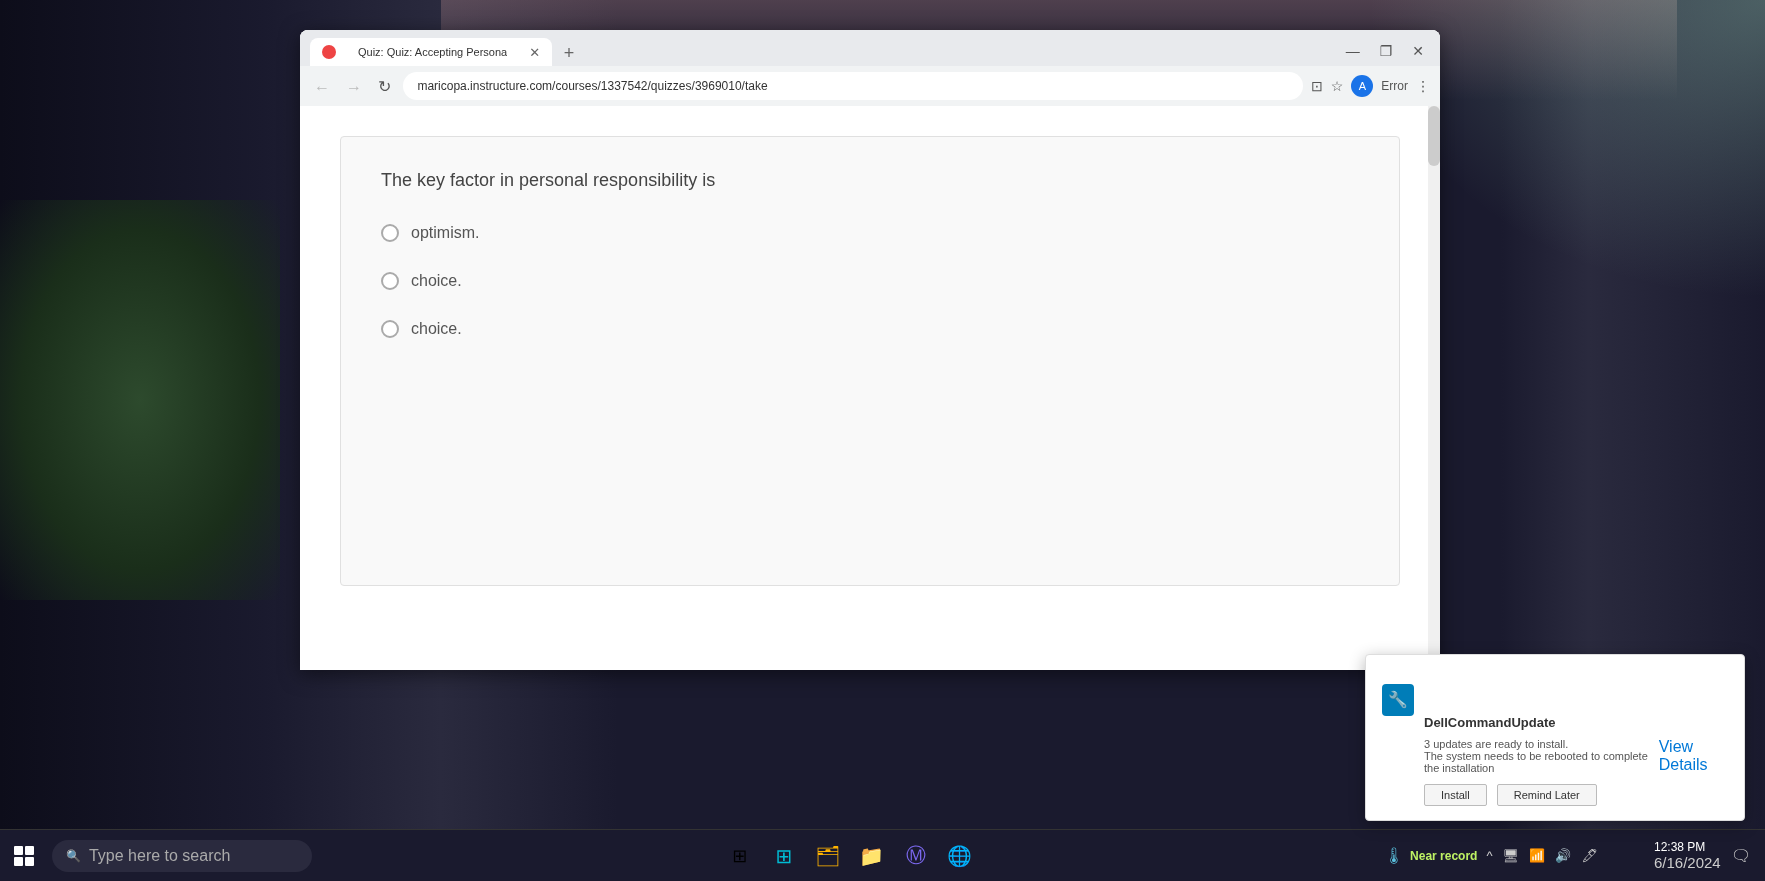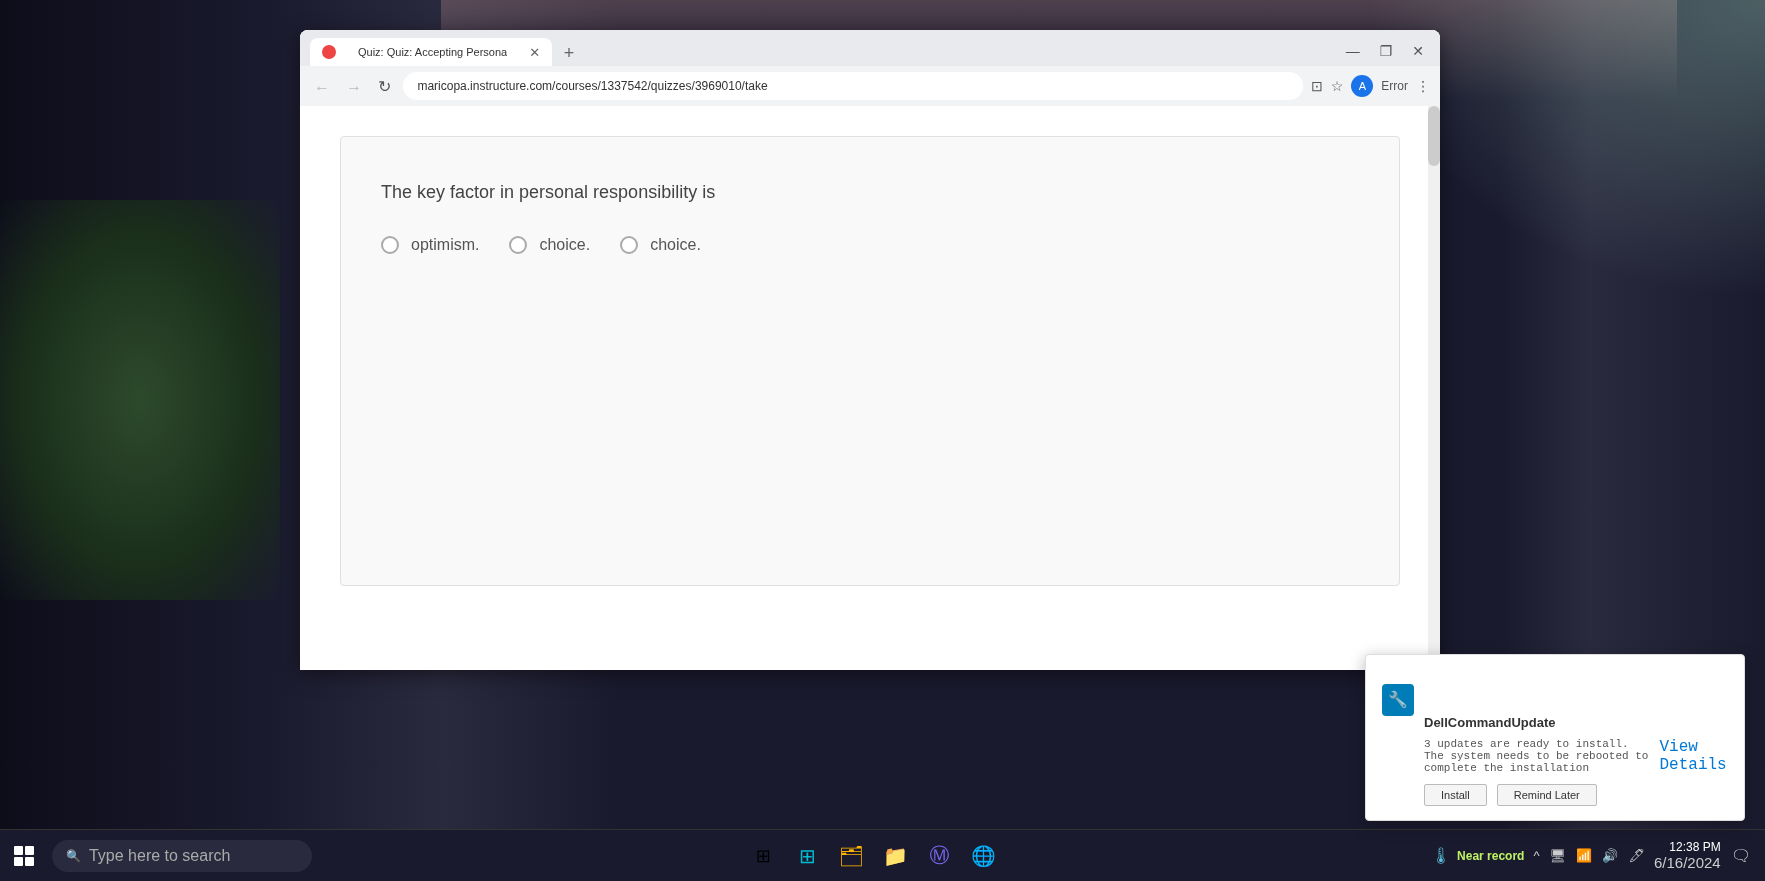--- a/index.html
+++ b/index.html
@@ -202,36 +202,36 @@
       overflow-y: auto;
       padding: 20px 40px;
       position: relative;
     }
 
     
     .quiz-card {
       background: #f9f9f9;
       border: 1px solid #e0e0e0;
       border-radius: 4px;
-      padding: 42px 40px;
+      padding: 30px 40px;
       margin: 10px 0;
       min-height: 450px;
     }
 
     .question-text {
       font-size: 18px;
       color: #444;
       margin-bottom: 30px;
       font-weight: 400;
       line-height: 1.5;
     }
 
     .answer-options {
       display: flex;
-      flex-direction: row;
+      flex-direction: column;
       gap: 30px;
     }
 
     .answer-option {
       display: flex;
       align-items: center;
       gap: 12px;
       cursor: pointer;
     }
 
@@ -376,22 +376,23 @@
     }
 
     .tray-icon {
       font-size: 13px;
       color: #ccc;
       cursor: pointer;
       padding: 2px 3px;
     }
 
     .clock-area {
-      text-align: right;
-      cursor: pointer;
+      text-align: left;
+      cursor: pointer;
+      margin-left: 47px;
     }
 
     .clock-time {
       font-size: 12px;
       color: #fff;
       display: block;
     }
 
     .clock-date {
       font-size: 15px;
@@ -452,21 +453,20 @@
       color: #0078d7;
       cursor: pointer;
       text-decoration: none;
       margin-left: auto;
     }
 
     .dell-notif-body-row {
       display: flex;
       align-items: center;
       justify-content: space-between;
-      font-family: Liberation Mono, monospace;
     }
 
     .dell-body-text {
       padding-left: 42px;
     }
 
     .dell-body-line {
       font-size: 11px;
       color: #555;
     }

